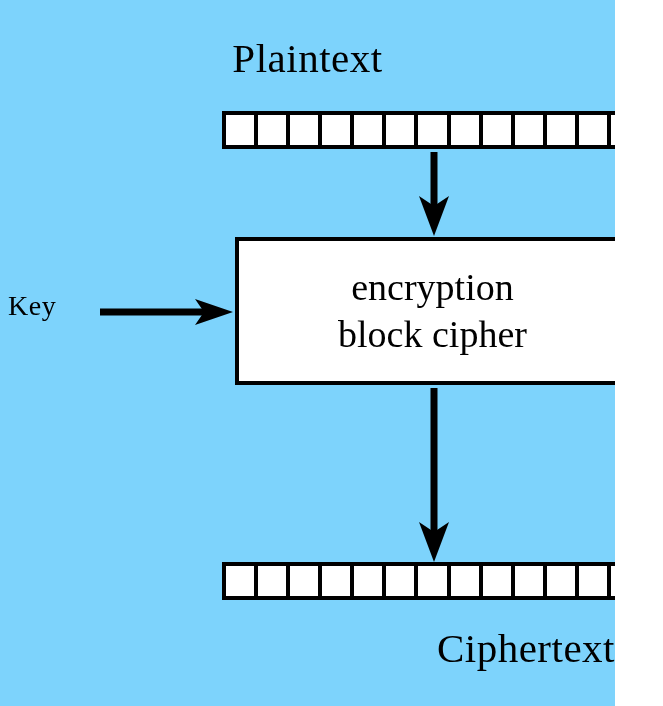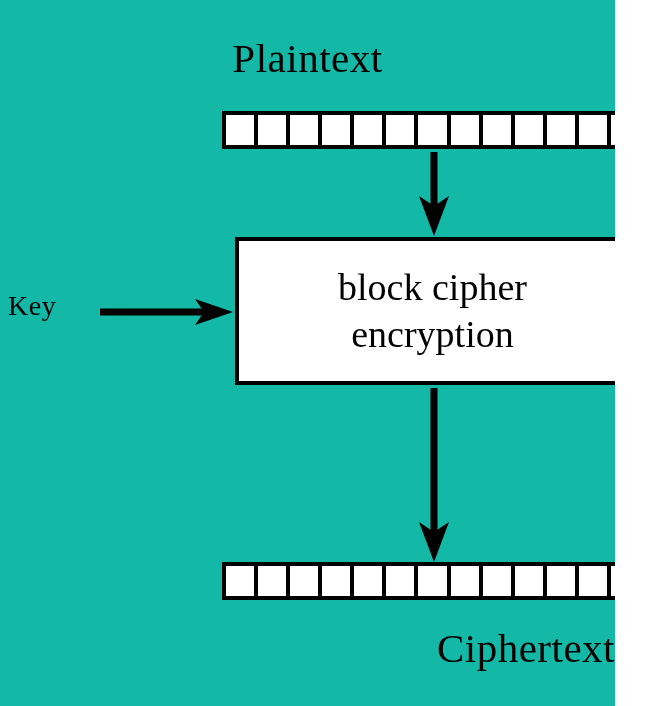--- a/index.html
+++ b/index.html
@@ -8,21 +8,21 @@
     background: #ffffff;
   }
   body {
     font-family: "Liberation Serif", "DejaVu Serif", serif;
     color: #000000;
   }
   #canvas {
     position: relative;
     width: 615px;
     height: 706px;
-    background: #14b8a6;
+    background: #7dd3fc;
     overflow: hidden;
   }
 
   
   .label {
     position: absolute;
     font-family: "Liberation Serif", "DejaVu Serif", serif;
     color: #000000;
     white-space: nowrap;
     line-height: 1;
@@ -135,22 +135,22 @@
   </svg>
 
   <div class="label" id="key-label">Key</div>
 
   <svg class="arrow-svg" id="arrow-key-to-box" width="133" height="32" viewBox="0 0 133 32">
     <line x1="0" y1="16" x2="105" y2="16" stroke="#000000" stroke-width="7"></line>
     <path d="M 133 16 L 95 3 L 104 16 L 95 29 Z" fill="#000000"></path>
   </svg>
 
   <div id="cipher-box">
+    <div class="cipher-line">encryption</div>
     <div class="cipher-line">block cipher</div>
-    <div class="cipher-line">encryption</div>
   </div>
 
   <svg class="arrow-svg" id="arrow-box-to-cipher" width="48" height="174" viewBox="0 0 48 174">
     <line x1="24" y1="0" x2="24" y2="148" stroke="#000000" stroke-width="7"></line>
     <path d="M 24 174 L 9 134 L 24 144 L 39 134 Z" fill="#000000"></path>
   </svg>
 
   <div class="byte-bar" id="ciphertext-bar">
     <div class="byte-cell"></div>
     <div class="byte-cell"></div>

